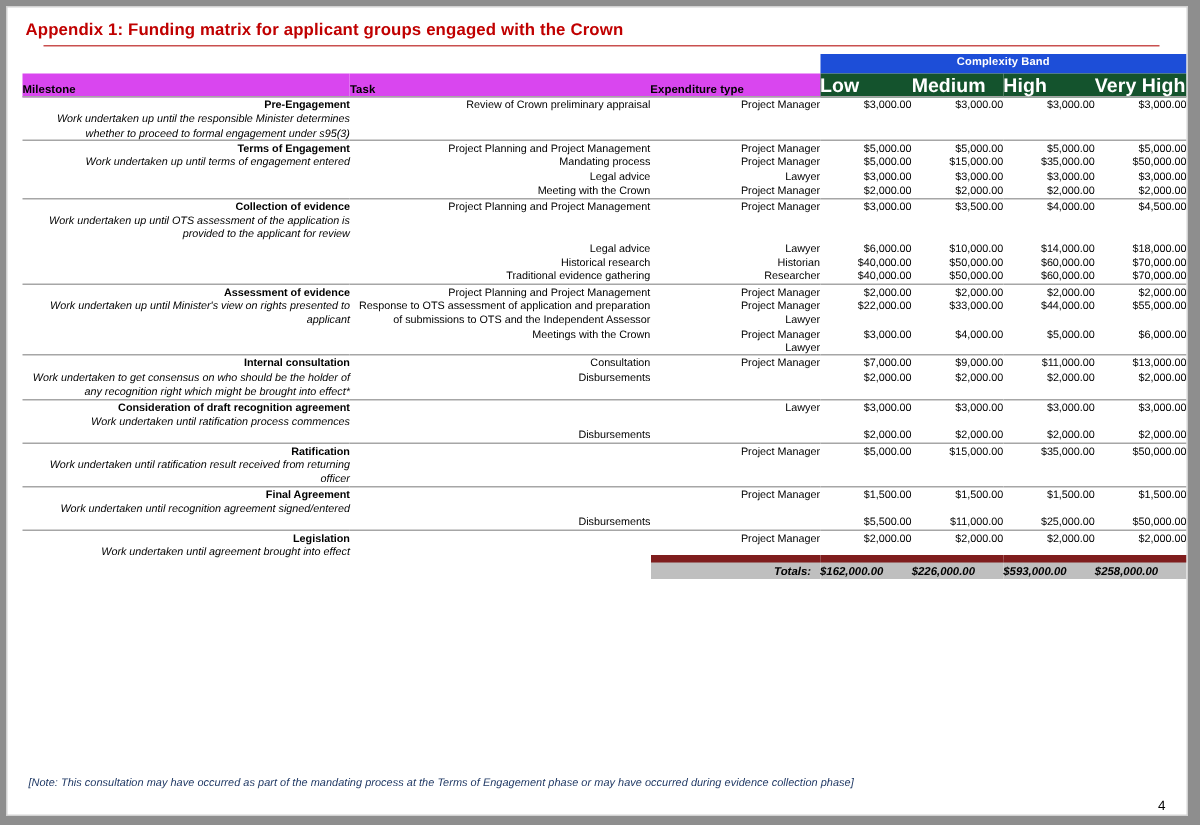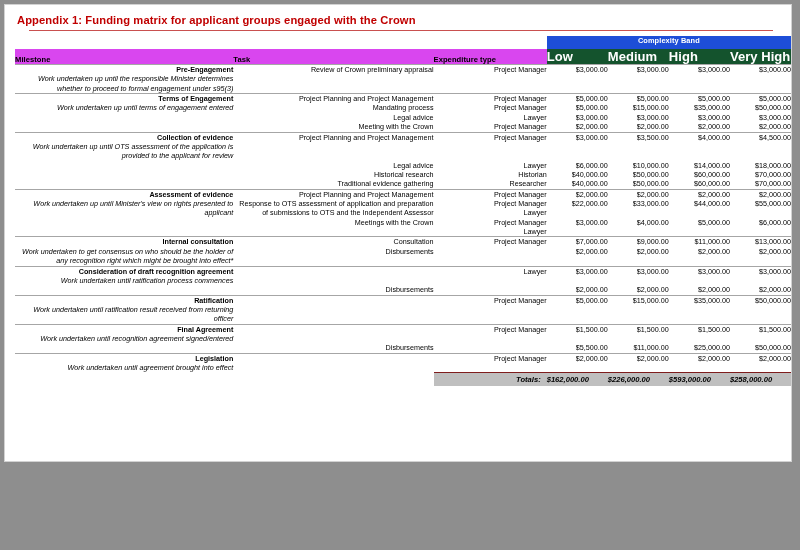--- a/index.html
+++ b/index.html
@@ -11,21 +11,21 @@
     width: 800px;
     height: 550px;
     overflow: hidden;
     font-family: "Liberation Sans", sans-serif;
   }
   #page {
     position: absolute;
     left: 4px;
     top: 4px;
     width: 788px;
-    height: 458px;
+    height: 540px;
     background: #ffffff;
     box-sizing: border-box;
     border: 1px solid #d2d2d2;
     overflow: hidden;
   }
   #inner {
     position: relative;
     width: 100%;
     height: 100%;
     padding: 0;
@@ -127,21 +127,21 @@
   }
 
   
   tr.totals td {
     background: #bfbfbf;
     font-weight: bold;
     font-style: italic;
     font-size: 7.6px;
     height: 13px;
     vertical-align: middle;
-    border-top: 1px solid #7f1d1d;
+    border-top: 5px solid #7f1d1d;
   }
   tr.totals td.tot-spacer { background: #ffffff; border-top: none; }
   tr.totals td.tot-label {
     text-align: right;
     padding-right: 6px;
   }
   tr.totals td.tot-num {
     padding-right: 5px;
   }
 
@@ -569,16 +569,17 @@
           <td class="tot-spacer"></td>
           <td class="tot-label">Totals:</td>
           <td class="tot-num">$162,000.00</td>
           <td class="tot-num">$226,000.00</td>
           <td class="tot-num">$593,000.00</td>
           <td class="tot-num">$258,000.00</td>
         </tr>
       </tfoot>
     </table>
 
+    <div class="footnote">[Note: This consultation may have occurred as part of the mandating process at the Terms of Engagement phase or may have occurred during evidence collection phase]</div>
     <div class="page-num">4</div>
 
   </div>
 </div>
 
 </body></html>

